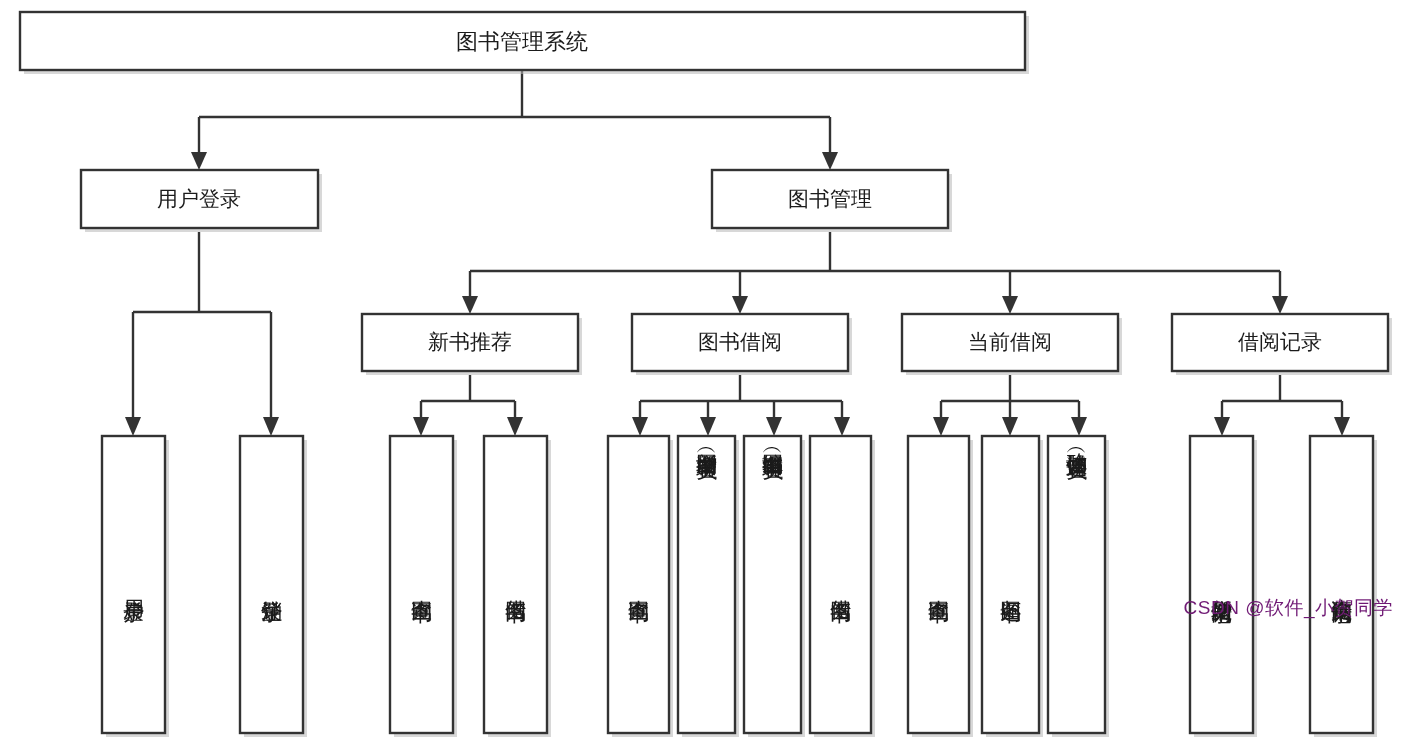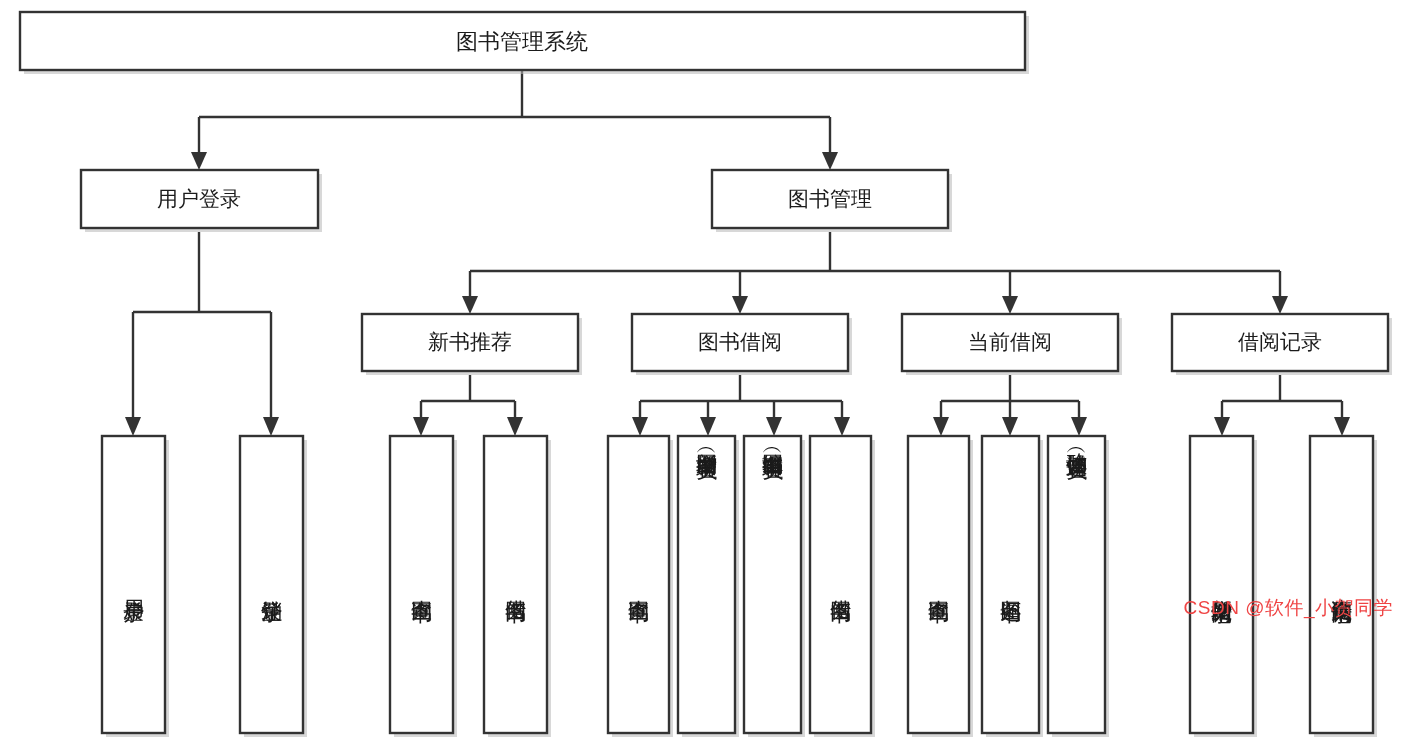--- a/index.html
+++ b/index.html
@@ -77,21 +77,21 @@
     color: #1b1b1b;
     letter-spacing: 1px;
     white-space: nowrap;
   }
   .watermark {
     position: absolute;
     right: 12px;
     bottom: 6px;
     font-family: "Liberation Sans", "DejaVu Sans", sans-serif;
     font-size: 19px;
-    color: #ef4444;
+    color: #701a75;
     letter-spacing: 0.5px;
     white-space: nowrap;
   }
 </style>
 </head>
 <body>
 
 <div id="diagram-root">
 
   <svg id="flow-svg" viewBox="0 0 1405 747">

